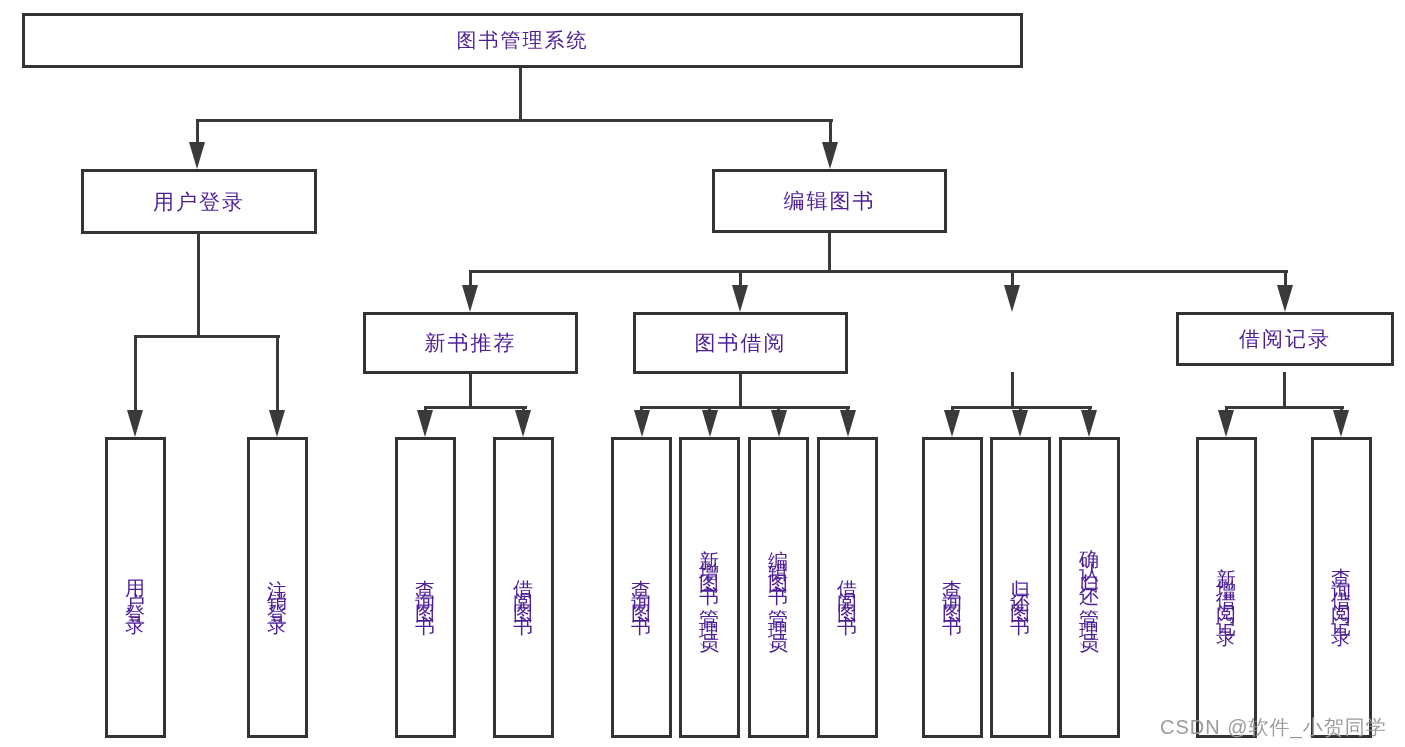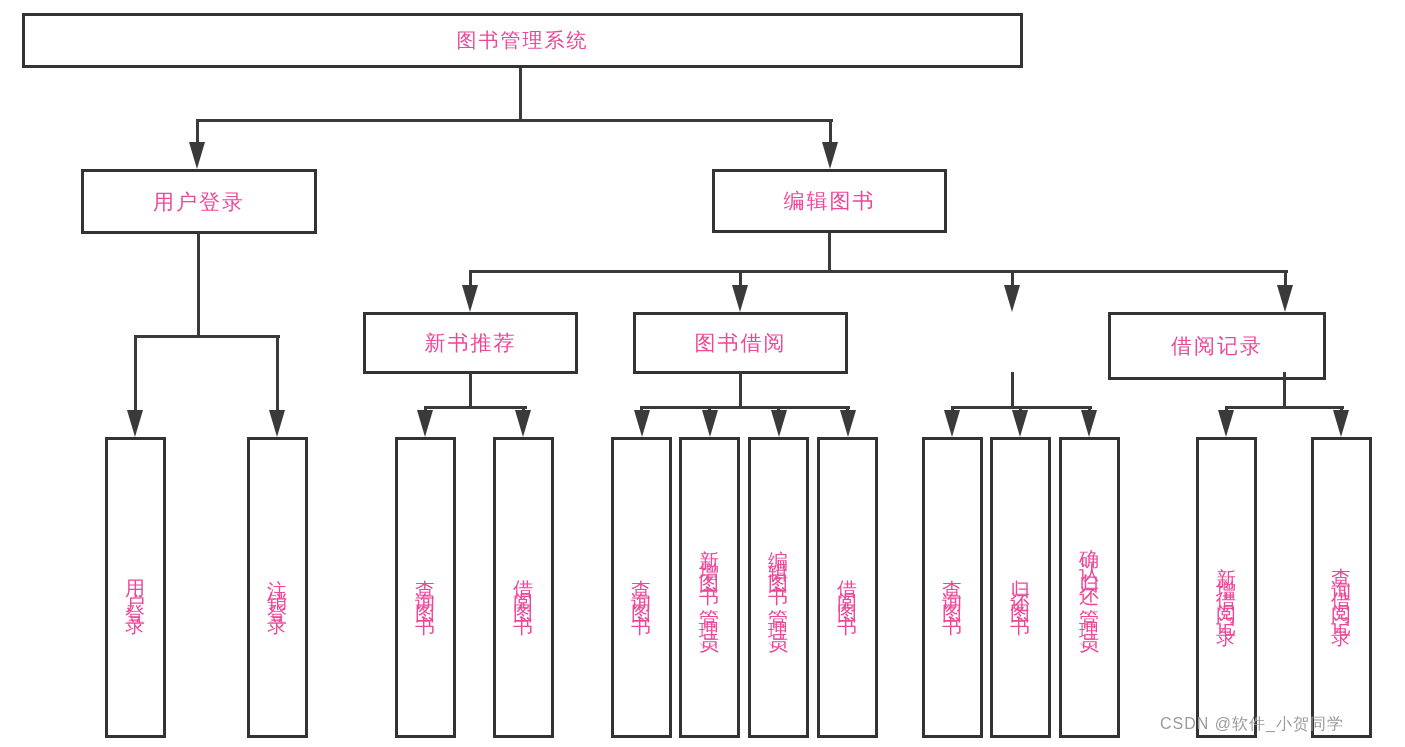--- a/index.html
+++ b/index.html
@@ -9,21 +9,21 @@
     height: 747px;
     background: #ffffff;
     font-family: "Liberation Sans", sans-serif;
     overflow: hidden;
   }
   .node {
     position: absolute;
     box-sizing: border-box;
     background: #ffffff;
     border: 3px solid #333333;
-    color: #ec4899;
+    color: #4c1d95;
     display: flex;
     align-items: center;
     justify-content: center;
     text-align: center;
     white-space: nowrap;
   }
   .node.h { font-size: 21px; letter-spacing: 2px; }
   .node.v {
     writing-mode: vertical-rl;
     text-orientation: mixed;
@@ -36,21 +36,21 @@
     position: absolute;
     width: 0; height: 0;
     border-left: 8px solid transparent;
     border-right: 8px solid transparent;
     border-top: 27px solid #3a3a3a;
   }
   .watermark {
     position: absolute;
     left: 1160px;
     top: 714px;
-    font-size: 16px;
+    font-size: 20px;
     color: #9b9b9b;
     letter-spacing: 1px;
     z-index: 5;
     white-space: nowrap;
   }
 </style>
 </head>
 <body>
 
 <div class="canvas">
@@ -80,21 +80,21 @@
   <div class="arrow" style="left:462px; top:285px;"></div>
   <div class="line" style="left:739px; top:270px; width:3px; height:18px;"></div>
   <div class="arrow" style="left:732px; top:285px;"></div>
   <div class="line" style="left:1011px; top:270px; width:3px; height:18px;"></div>
   <div class="arrow" style="left:1004px; top:285px;"></div>
   <div class="line" style="left:1284px; top:270px; width:3px; height:18px;"></div>
   <div class="arrow" style="left:1277px; top:285px;"></div>
 
   <div class="node h" style="left:633px; top:312px; width:215px; height:62px;">图书借阅</div>
   <div class="node h" style="left:363px; top:312px; width:215px; height:62px;">新书推荐</div>
-  <div class="node h" style="left:1108px; top:312px; width:218px; height:68px;">借阅记录</div>
+  <div class="node h" style="left:1176px; top:312px; width:218px; height:54px;">借阅记录</div>
 
   <div class="line" style="left:469px; top:372px; width:3px; height:36px;"></div>
   <div class="line" style="left:424px; top:406px; width:103px; height:3px;"></div>
   <div class="line" style="left:424px; top:406px; width:3px; height:8px;"></div>
   <div class="arrow" style="left:417px; top:410px;"></div>
   <div class="line" style="left:522px; top:406px; width:3px; height:8px;"></div>
   <div class="arrow" style="left:515px; top:410px;"></div>
 
   <div class="line" style="left:739px; top:372px; width:3px; height:36px;"></div>
   <div class="line" style="left:640px; top:406px; width:210px; height:3px;"></div>

